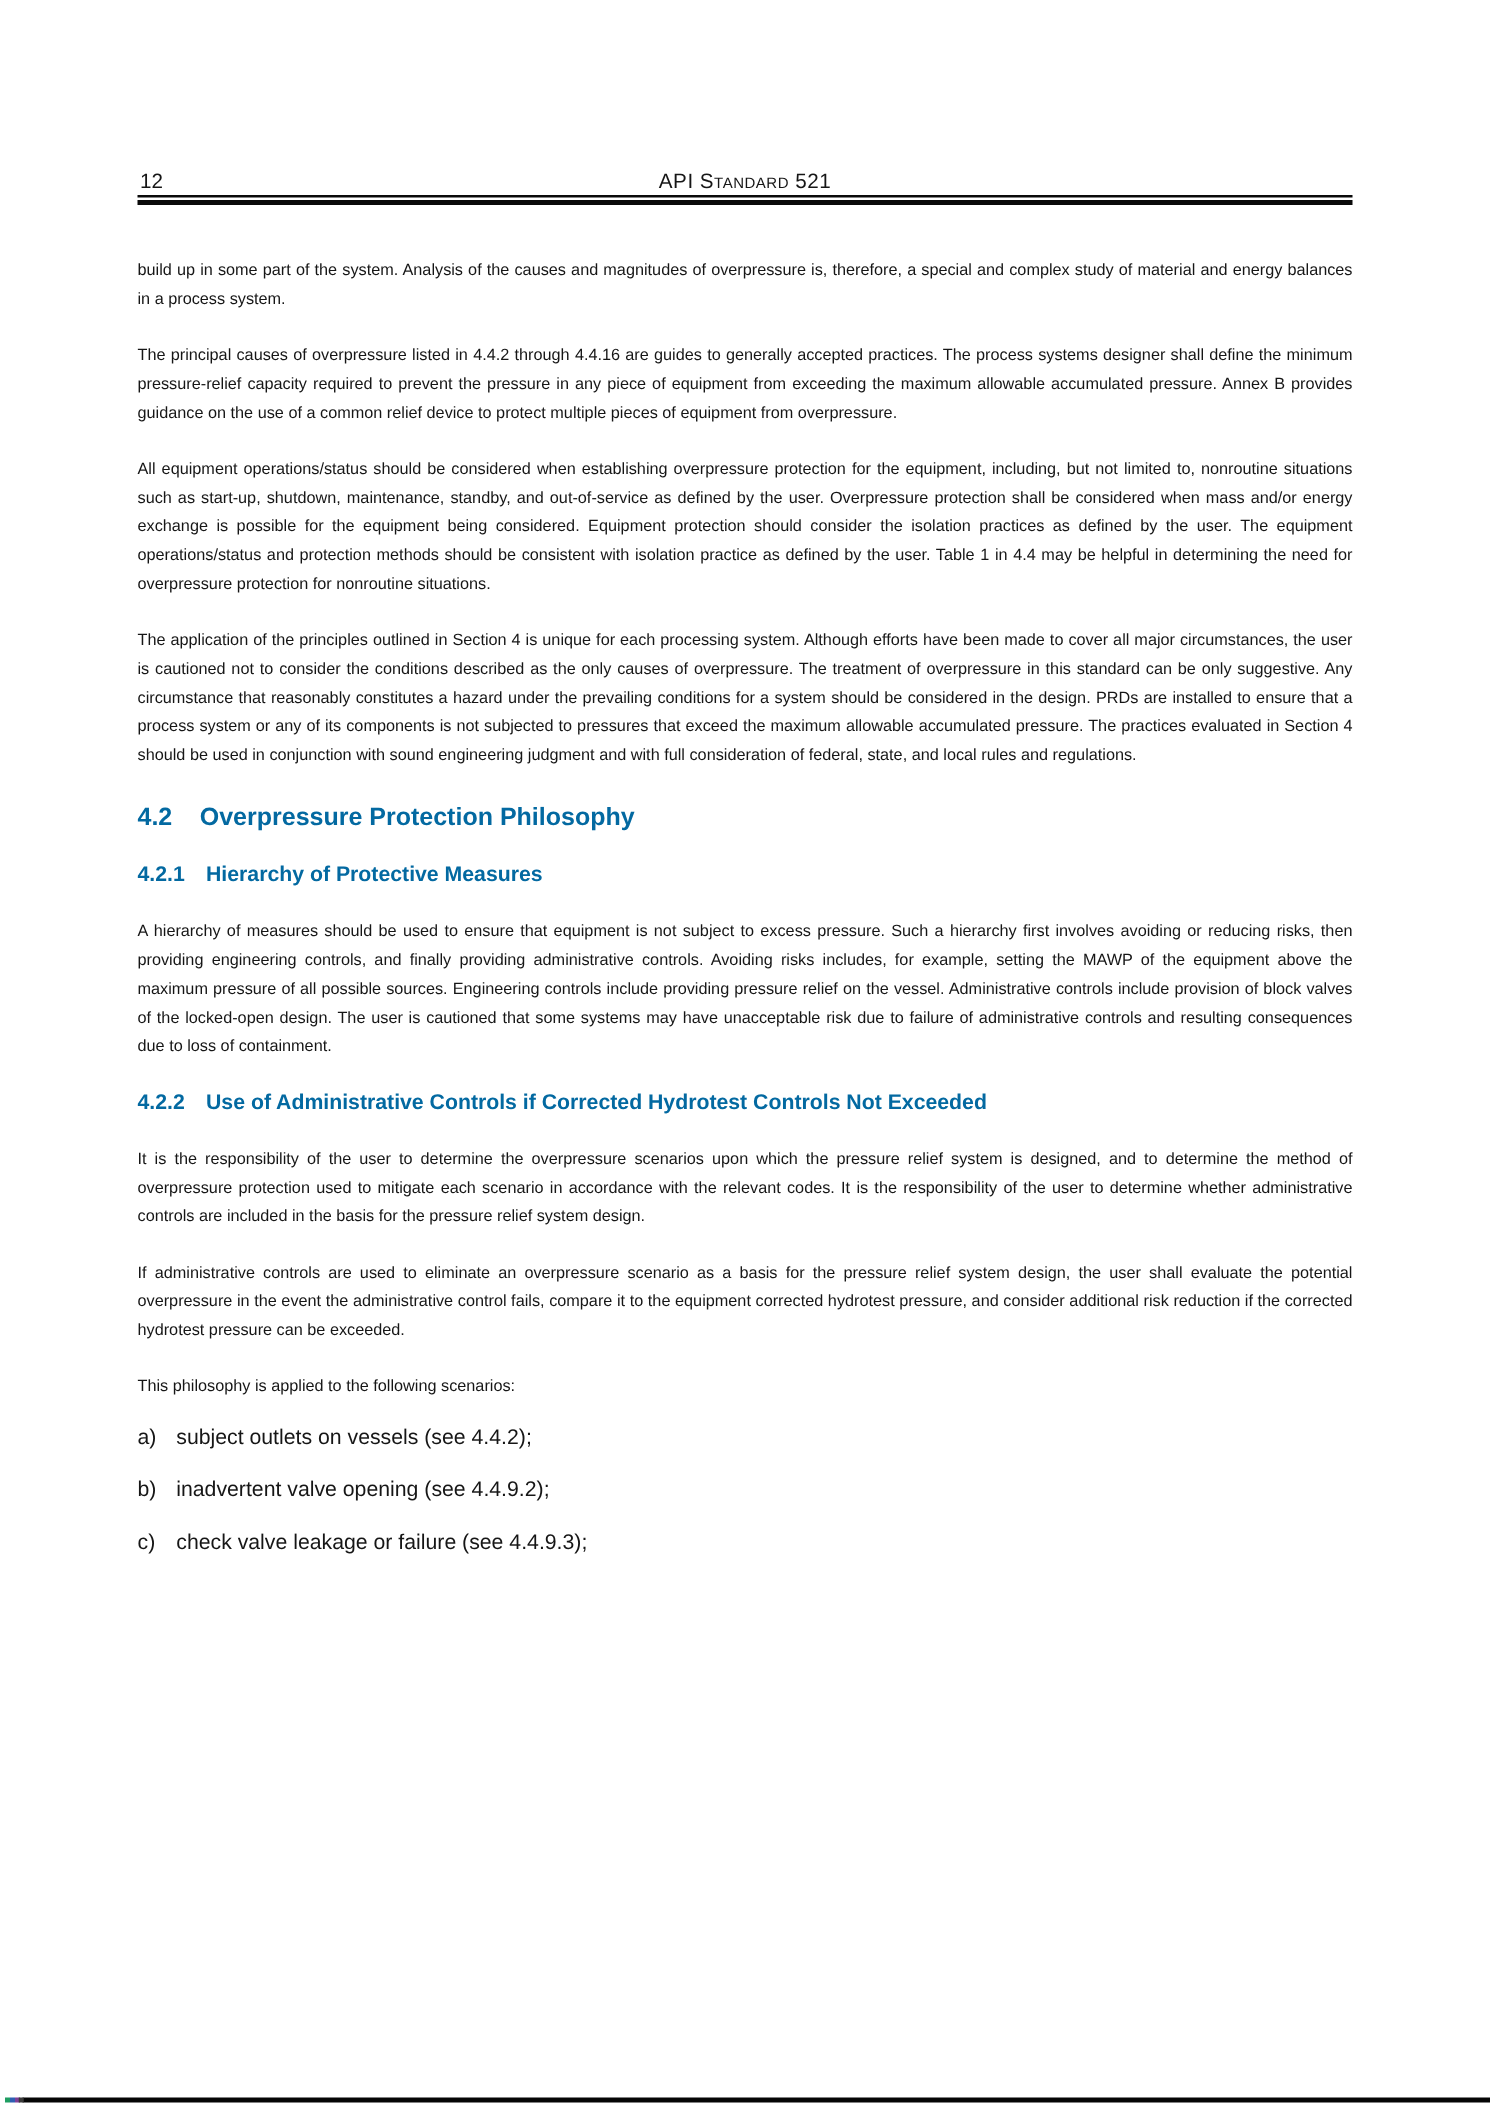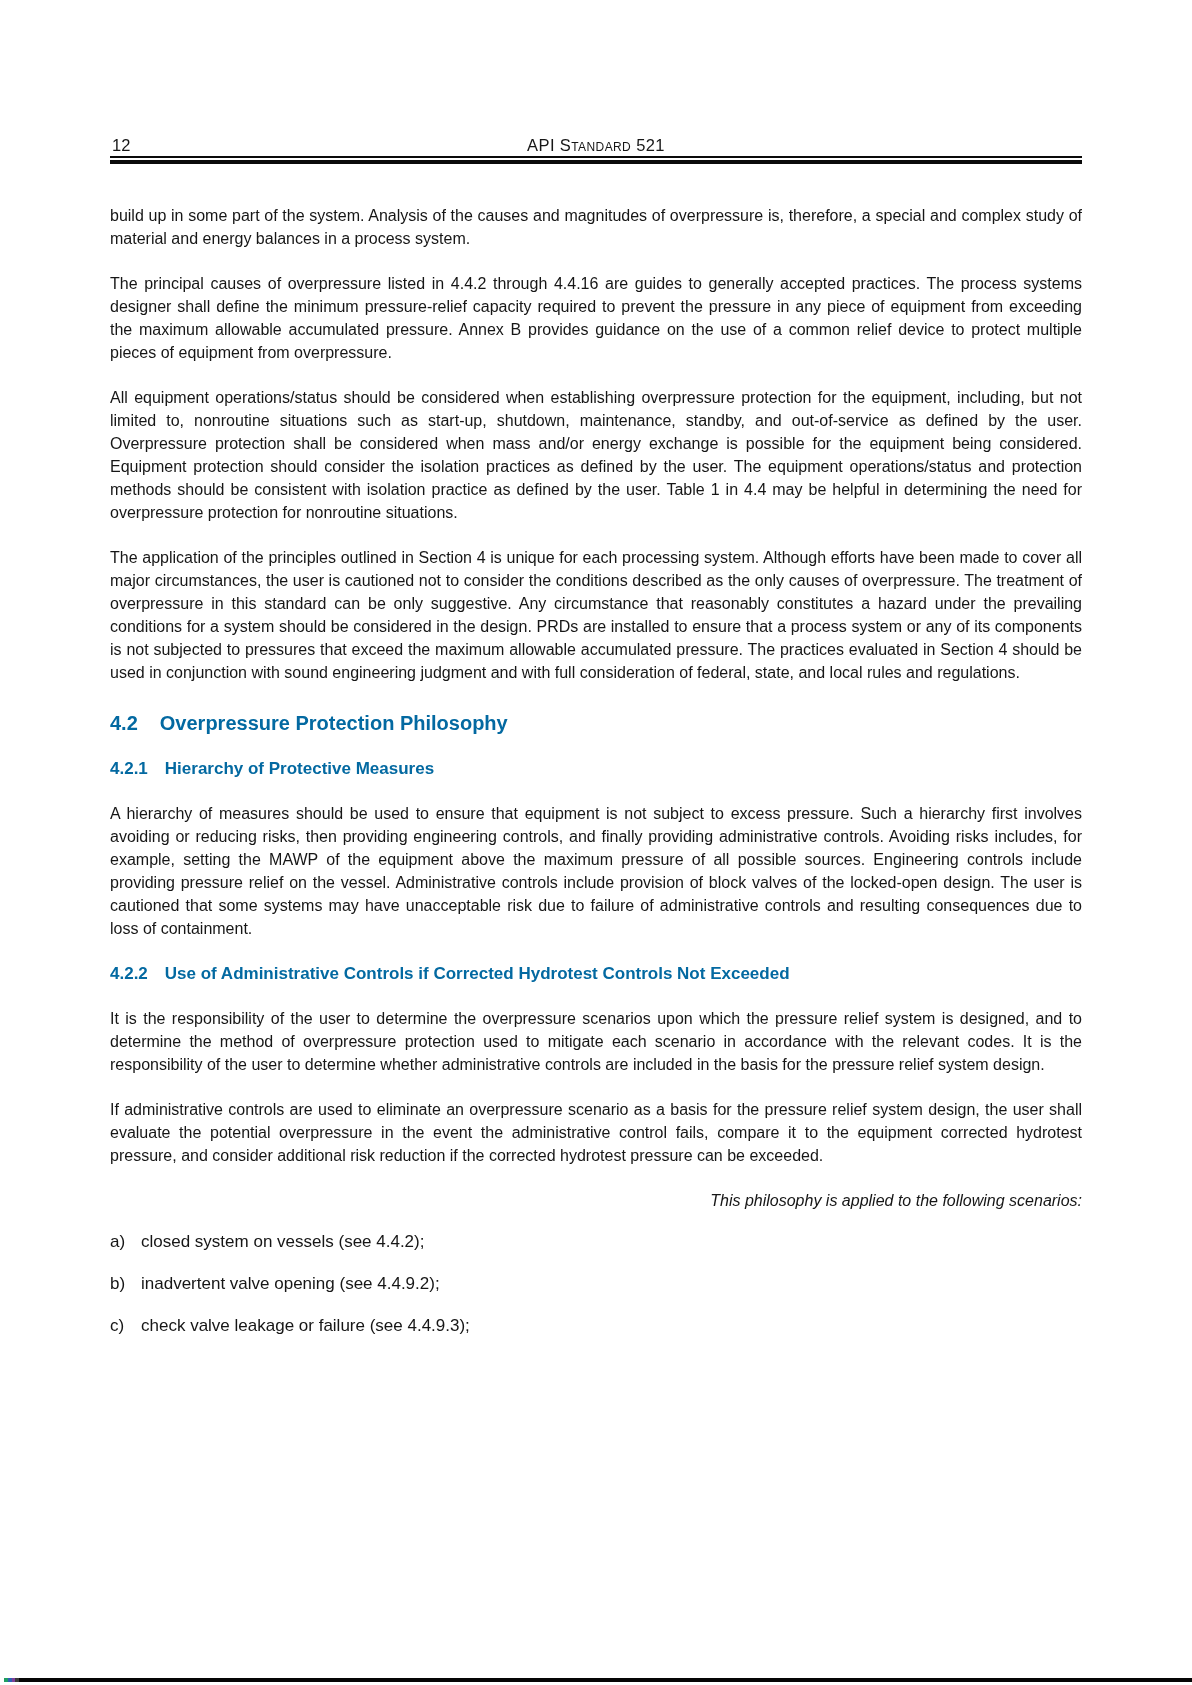--- a/index.html
+++ b/index.html
@@ -38,26 +38,26 @@
     margin-top: 34px;
   }
   .header-rule {
     height: 4px;
     background: #0a0a0a;
     margin-top: 2px;
   }
   
   p.body {
     margin: 22px 0 0 0;
-    font-size: 16px;
+    font-size: 13px;
     line-height: 23px;
     text-align: justify;
   }
   p.body.first { margin-top: 40px; }
-  p.body.nojust { text-align: right; font-style: italic; }
+  p.body.nojust { text-align: left; }
   h2.sec {
     margin: 27px 0 0 0;
     font-size: 20px;
     line-height: 24px;
     font-weight: bold;
     color: #0369a1;
   }
   h2.sec .hnum { margin-right: 22px; }
   h3.sub {
     margin: 23px 0 0 0;
@@ -128,21 +128,21 @@
 
     <h3 class="sub">
       <span class="hnum">4.2.2</span><span class="htitle">Use of Administrative Controls if Corrected Hydrotest Controls Not Exceeded</span>
     </h3>
     <p class="body">It is the responsibility of the user to determine the overpressure scenarios upon which the pressure relief system is designed, and to determine the method of overpressure protection used to mitigate each scenario in accordance with the relevant codes. It is the responsibility of the user to determine whether administrative controls are included in the basis for the pressure relief system design.</p>
     <p class="body">If administrative controls are used to eliminate an overpressure scenario as a basis for the pressure relief system design, the user shall evaluate the potential overpressure in the event the administrative control fails, compare it to the equipment corrected hydrotest pressure, and consider additional risk reduction if the corrected hydrotest pressure can be exceeded.</p>
     <p class="body nojust">This philosophy is applied to the following scenarios:</p>
 
     <ol class="scenarios">
       <li>
-        <span class="li-label">a)</span><span>closed system on vessels (see 4.4.2);</span>
+        <span class="li-label">a)</span><span>subject outlets on vessels (see 4.4.2);</span>
       </li>
       <li>
         <span class="li-label">b)</span><span>inadvertent valve opening (see 4.4.9.2);</span>
       </li>
       <li>
         <span class="li-label">c)</span><span>check valve leakage or failure (see 4.4.9.3);</span>
       </li>
     </ol>
 
   </div>

